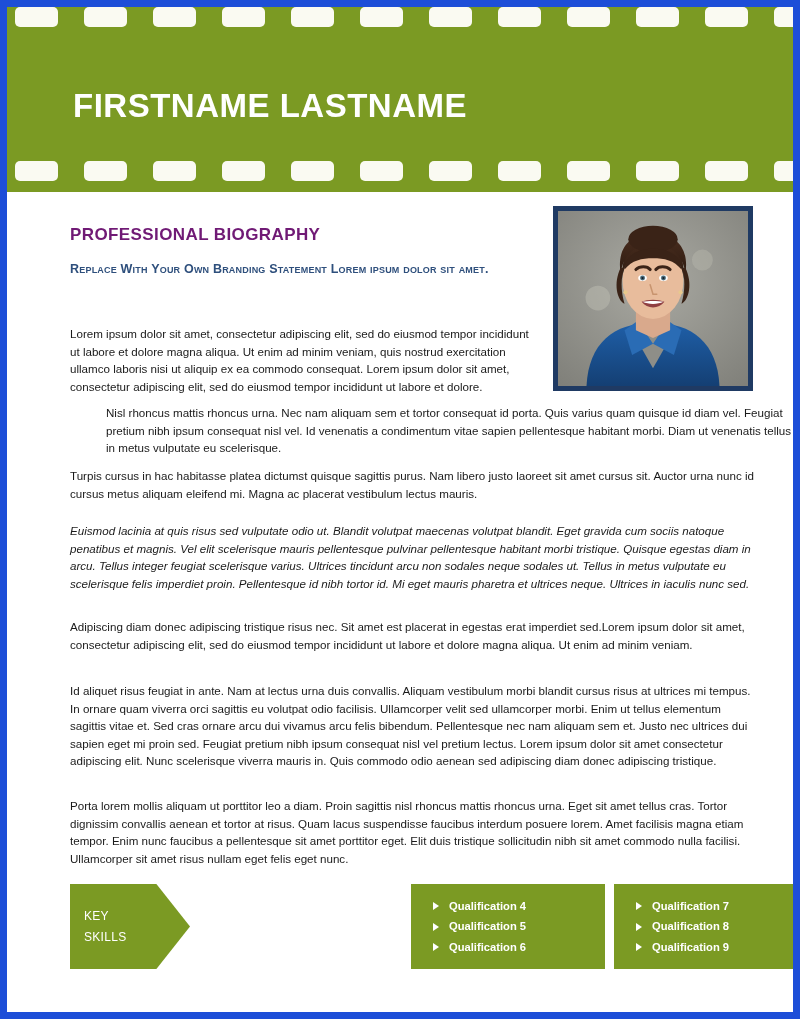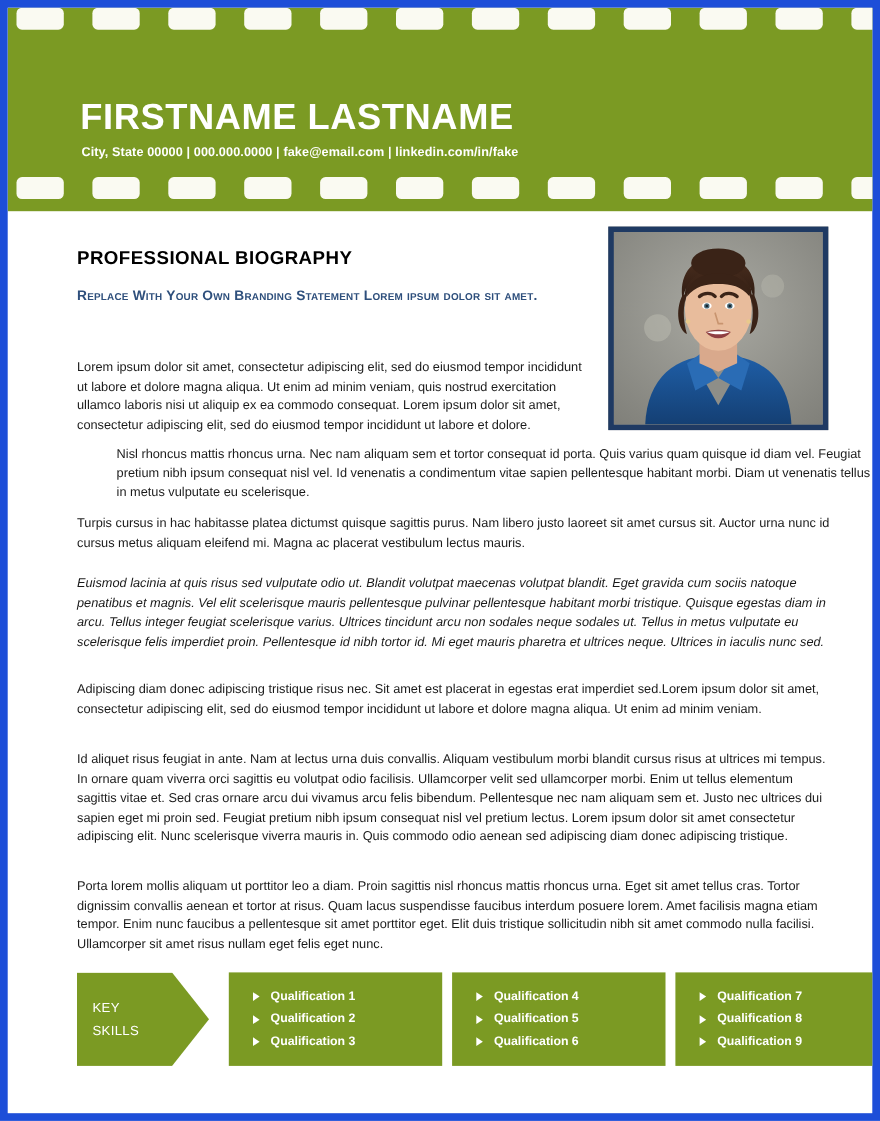--- a/index.html
+++ b/index.html
@@ -90,21 +90,21 @@
     width: 800px;
     padding: 0;
   }
 
   .section-title {
     position: absolute;
     left: 63px;
     top: 33px;
     font-size: 17px;
     font-weight: bold;
-    color: #000000;
+    color: #701a75;
     letter-spacing: 0.4px;
   }
 
   .branding {
     position: absolute;
     left: 63px;
     top: 70px;
     width: 470px;
     font-size: 12.5px;
     font-weight: bold;
@@ -221,21 +221,20 @@
       <div class="sprocket"></div>
       <div class="sprocket"></div>
       <div class="sprocket"></div>
       <div class="sprocket"></div>
       <div class="sprocket"></div>
       <div class="sprocket"></div>
       <div class="sprocket"></div>
     </div>
 
     <div class="header-name">FIRSTNAME LASTNAME</div>
-    <div class="header-contact">City, State 00000 | 000.000.0000 | fake@email.com | linkedin.com/in/fake</div>
 
     <div class="sprocket-row bottom">
       <div class="sprocket"></div>
       <div class="sprocket"></div>
       <div class="sprocket"></div>
       <div class="sprocket"></div>
       <div class="sprocket"></div>
       <div class="sprocket"></div>
       <div class="sprocket"></div>
       <div class="sprocket"></div>
@@ -308,34 +307,20 @@
     <div class="para p6">Id aliquet risus feugiat in ante. Nam at lectus urna duis convallis. Aliquam vestibulum morbi blandit cursus risus at ultrices mi tempus. In ornare quam viverra orci sagittis eu volutpat odio facilisis. Ullamcorper velit sed ullamcorper morbi. Enim ut tellus elementum sagittis vitae et. Sed cras ornare arcu dui vivamus arcu felis bibendum. Pellentesque nec nam aliquam sem et. Justo nec ultrices dui sapien eget mi proin sed. Feugiat pretium nibh ipsum consequat nisl vel pretium lectus. Lorem ipsum dolor sit amet consectetur adipiscing elit. Nunc scelerisque viverra mauris in. Quis commodo odio aenean sed adipiscing diam donec adipiscing tristique.</div>
     <div class="para p7">Porta lorem mollis aliquam ut porttitor leo a diam. Proin sagittis nisl rhoncus mattis rhoncus urna. Eget sit amet tellus cras. Tortor dignissim convallis aenean et tortor at risus. Quam lacus suspendisse faucibus interdum posuere lorem. Amet facilisis magna etiam tempor. Enim nunc faucibus a pellentesque sit amet porttitor eget. Elit duis tristique sollicitudin nibh sit amet commodo nulla facilisi. Ullamcorper sit amet risus nullam eget felis eget nunc.</div>
 
     <div class="skills">
 
       <div class="skills-arrow">
         <span>KEY</span>
         <span>SKILLS</span>
       </div>
 
-      <div class="skills-col c1">
-        <div class="skill-item">
-          <span class="skill-bullet"></span>
-          <span class="skill-label">Qualification 1</span>
-        </div>
-        <div class="skill-item">
-          <span class="skill-bullet"></span>
-          <span class="skill-label">Qualification 2</span>
-        </div>
-        <div class="skill-item">
-          <span class="skill-bullet"></span>
-          <span class="skill-label">Qualification 3</span>
-        </div>
-      </div>
 
       <div class="skills-col c2">
         <div class="skill-item">
           <span class="skill-bullet"></span>
           <span class="skill-label">Qualification 4</span>
         </div>
         <div class="skill-item">
           <span class="skill-bullet"></span>
           <span class="skill-label">Qualification 5</span>
         </div>

